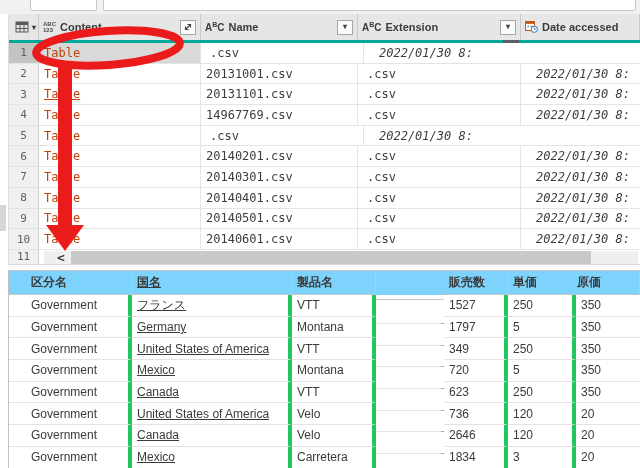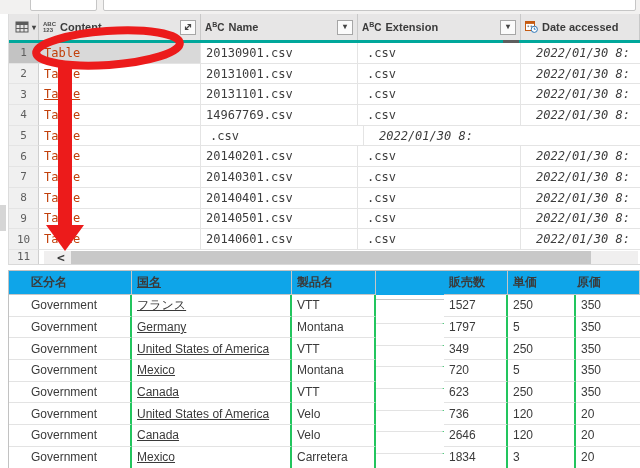--- a/index.html
+++ b/index.html
@@ -47,26 +47,26 @@
   .abc{font-weight:bold;font-size:10px;color:#3B3B3B;white-space:nowrap;}
   .abc .supb{font-size:7px;vertical-align:4px;}
   .btnbox{margin-left:auto;margin-right:4px;width:16px;height:15px;border:1px solid #A6A6A6;background:#FBFBFB;
         display:flex;align-items:center;justify-content:center;box-sizing:border-box;flex:none;cursor:pointer;}
   .btnbox .arrow{font-size:8px;color:#444;line-height:1;}
   .corner{justify-content:flex-start;gap:2px;padding-left:6px;}
   .corner .arrow{font-size:8px;color:#444;}
   
   .preview{position:absolute;left:8px;top:270px;width:632px;height:198px;border-top:1px solid #C2C2C2;
         border-left:1px solid #C2C2C2;box-sizing:border-box;overflow:hidden;background:#fff;}
-  .pv-header{display:flex;height:24px;background:#0ea5e9;}
+  .pv-header{display:flex;height:24px;background:#7dd3fc;}
   .pv-hcell{box-sizing:border-box;border-right:1px solid #C6C6C6;border-bottom:1px solid #C6C6C6;
         display:flex;align-items:center;font-size:12px;font-weight:bold;color:#3A3A3A;
         padding-left:5px;overflow:hidden;white-space:nowrap;}
   .pv-row{display:flex;height:21.7px;}
-  .pv-cell{box-sizing:border-box;border-right:2px solid #22c55e;border-bottom:1px solid #E3E3E3;
+  .pv-cell{box-sizing:border-box;border-right:4px solid #22c55e;border-bottom:1px solid #E3E3E3;
         display:flex;align-items:center;font-size:12px;color:#3A3A3A;padding-left:5px;
         overflow:hidden;white-space:nowrap;}
   .pv-c0{width:123px;padding-left:22px;}.pv-c1{width:160px;text-decoration:underline;}.pv-c2{width:84px;}
   .pv-c3{width:68px;margin-top:28px;}.pv-c4{width:64px;}.pv-c5{width:68px;}.pv-c6{flex:1;min-width:0;border-right:none;}
   
   .overlay{position:absolute;left:0;top:0;width:640px;height:468px;pointer-events:none;z-index:20;}
 </style>
 </head>
 <body>
 
@@ -132,21 +132,20 @@
     </div>
   <div class="tealbar">
     <div class="darkseg"></div>
   </div>
   <div id="tg-body">
       <div class="tg-row">
         <div class="cell num tg-c0 sel-num">1</div>
         <div class="cell tg-c1 sel-cell">
           <span class="table-link">Table</span>
         </div>
-        <div class="cell tg-c2">20130901.csv</div>
         <div class="cell ext tg-c3">.csv</div>
         <div class="cell date tg-c4">2022/01/30 8:</div>
       </div>
       <div class="tg-row">
         <div class="cell num tg-c0">2</div>
         <div class="cell tg-c1">
           <span class="table-link">Table</span>
         </div>
         <div class="cell tg-c2">20131001.csv</div>
         <div class="cell ext tg-c3">.csv</div>

